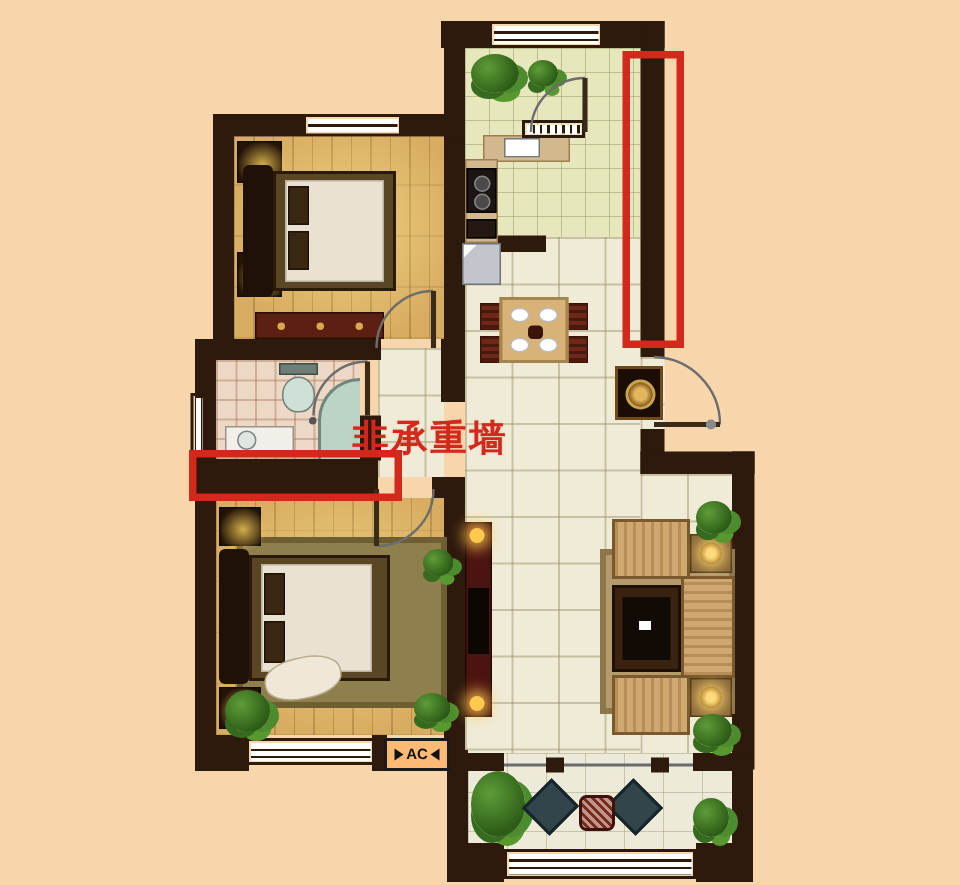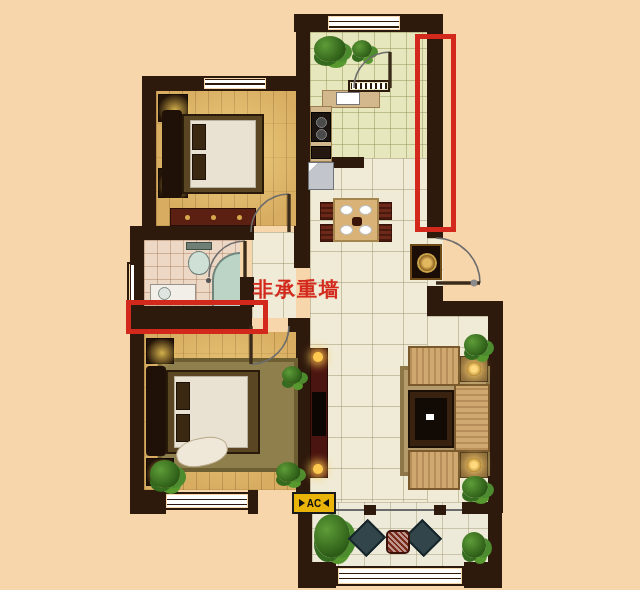--- a/index.html
+++ b/index.html
@@ -41,21 +41,21 @@
   .knob{width:5px;height:5px;border-radius:50%;background:#d8a84e;position:absolute;top:6px;}
   .chair{background:#6e2817;background-image:repeating-linear-gradient(0deg,rgba(0,0,0,.35) 0 2px,transparent 2px 5px);border:1px solid #3a1208;}
   .counter{background:#d2b88c;border:1px solid #9c7f50;}
   .red-box{border:5px solid #d2291c;}
   .red-label{color:#d2291c;font-weight:bold;white-space:nowrap;letter-spacing:2px;text-shadow:0 0 1px rgba(210,40,28,.35);}
   .sofa{background:#cfa870;border:2px solid #7a5a2c;background-image:repeating-linear-gradient(90deg,rgba(120,70,30,.28) 0 2px,transparent 2px 6px);}
   .sofa-v{background:#cfa870;border:2px solid #7a5a2c;background-image:repeating-linear-gradient(0deg,rgba(120,70,30,.28) 0 2px,transparent 2px 6px);}
   .sidetable{background:#8a6a3a;border:1px solid #4e3a1c;}
   .lampcircle{position:absolute;left:50%;top:50%;width:14px;height:14px;margin:-7px 0 0 -7px;border-radius:50%;
      background:radial-gradient(circle,#ffd97e 30%,#b98a2e 75%);box-shadow:0 0 8px 3px rgba(255,210,110,.8);}
-  .acbox{background:#eab308;border:2px solid #1a1a1a;display:flex;align-items:center;justify-content:center;gap:2px;font-size:10px;font-weight:bold;color:#111;margin-left:36px;}
+  .acbox{background:#fdba74;border:2px solid #1a1a1a;display:flex;align-items:center;justify-content:center;gap:2px;font-size:10px;font-weight:bold;color:#111;}
   .tri-r{width:0;height:0;border-top:4px solid transparent;border-bottom:4px solid transparent;border-left:6px solid #111;}
   .tri-l{width:0;height:0;border-top:4px solid transparent;border-bottom:4px solid transparent;border-right:6px solid #111;}
 </style>
 </head>
 <body>
 
 <div class="scene">
 
   <div class="a tile-kitchen" style="left:310px;top:32px;width:117px;height:126px"></div>
   <div class="a floor-wood" style="left:156px;top:91px;width:140px;height:135px"></div>
@@ -223,15 +223,15 @@
       <line x1="436" y1="283" x2="480" y2="283"></line>
     </g>
     <circle cx="474" cy="283" r="3.4" fill="#8a8a8a"></circle>
     <line x1="336" y1="510" x2="462" y2="510" stroke="#6b6b6b" stroke-width="2"></line>
     <rect x="364" y="505" width="12" height="10" fill="#2e190d"></rect>
     <rect x="434" y="505" width="12" height="10" fill="#2e190d"></rect>
   </svg>
 
   <div class="a red-box" style="left:415px;top:34px;width:41px;height:198px"></div>
   <div class="a red-box" style="left:126px;top:300px;width:142px;height:34px"></div>
-  <div class="a red-label" style="left:253px;top:276px;font-size:20px">非承重墙</div>
+  <div class="a red-label" style="left:235px;top:276px;font-size:24px">非承重墙</div>
 
 </div>
 
 </body></html>

